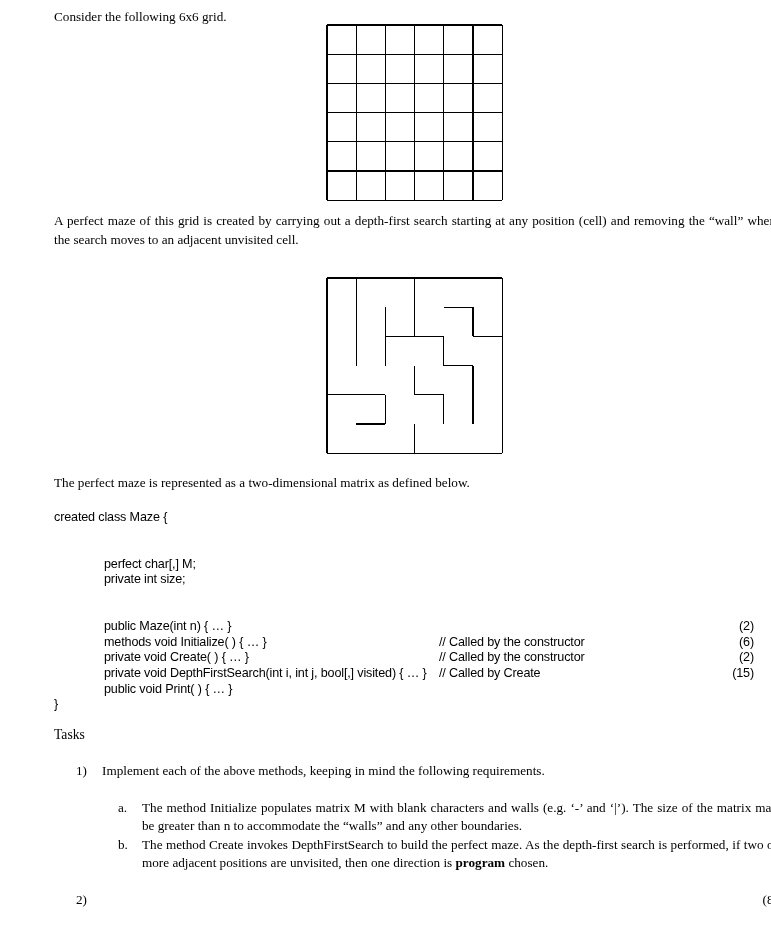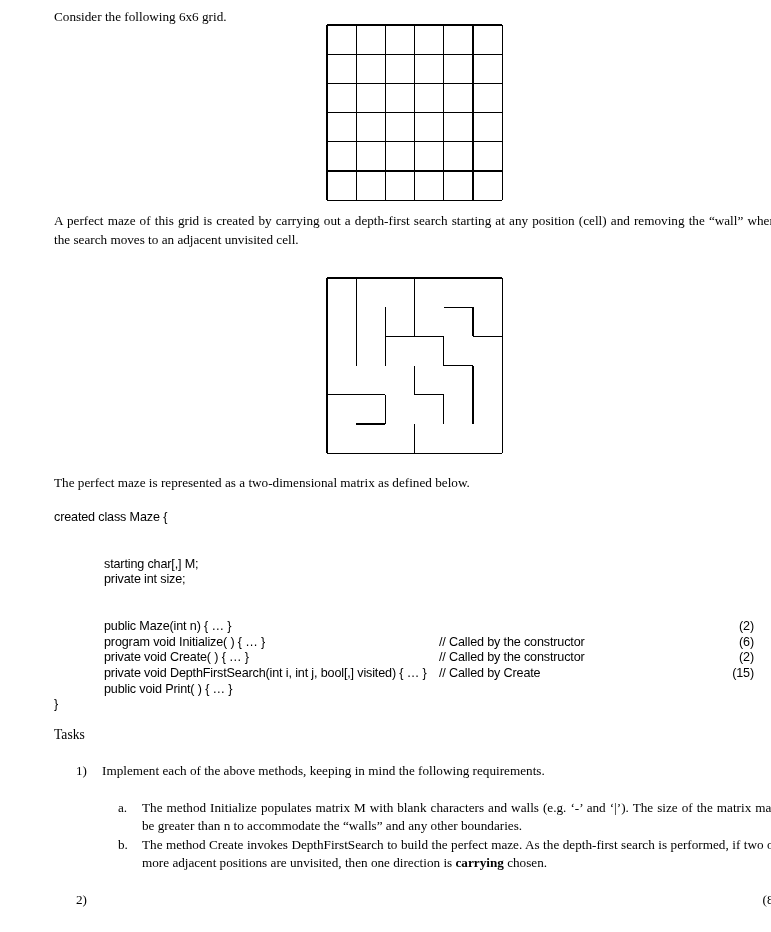--- a/index.html
+++ b/index.html
@@ -184,36 +184,36 @@
 
   <div class="code-block" style="left:18px; top:510px; width:735px;">
 
     <div class="code-line">
       <span class="sig">created class Maze {</span>
     </div>
     <div class="blank-line"></div>
     <div class="blank-line"></div>
 
     <div class="code-line indent-1">
-      <span class="sig">starting char[,] M;</span>
+      <span class="sig">perfect char[,] M;</span>
     </div>
     <div class="code-line indent-1">
       <span class="sig">private int size;</span>
     </div>
 
     <div class="blank-line"></div>
     <div class="blank-line"></div>
 
     <div class="code-line indent-1">
       <span class="sig">public Maze(int n) { … }</span>
       <span class="comment"></span>
       <span class="marks">(2)</span>
     </div>
     <div class="code-line indent-1">
-      <span class="sig">program void Initialize( ) { … }</span>
+      <span class="sig">methods void Initialize( ) { … }</span>
       <span class="comment">// Called by the constructor</span>
       <span class="marks">(6)</span>
     </div>
     <div class="code-line indent-1">
       <span class="sig">private void Create( ) { … }</span>
       <span class="comment">// Called by the constructor</span>
       <span class="marks">(2)</span>
     </div>
     <div class="code-line indent-1">
       <span class="sig">private void DepthFirstSearch(int i, int j, bool[,] visited) { … }</span>
@@ -242,21 +242,21 @@
         <span class="marks-right"></span>
       </div>
 
       <div class="sub-list">
         <div class="sub-row">
           <span class="marker">a.</span>
           <span>The method Initialize populates matrix M with blank characters and walls (e.g. ‘-’ and ‘|’).  The size of the matrix may be greater than n to accommodate the “walls” and any other boundaries.</span>
         </div>
         <div class="sub-row">
           <span class="marker">b.</span>
-          <span>The method Create invokes DepthFirstSearch to build the perfect maze.  As the depth-first search is performed, if two or more adjacent positions are unvisited, then one direction is <b>carrying</b> chosen.</span>
+          <span>The method Create invokes DepthFirstSearch to build the perfect maze.  As the depth-first search is performed, if two or more adjacent positions are unvisited, then one direction is <b>program</b> chosen.</span>
         </div>
       </div>
     </div>
 
     <div class="task-item" style="margin-top:18px;">
       <div class="task-row">
         <span class="marker">2)</span>
         <span class="marks-right">(8)</span>
       </div>
     </div>

